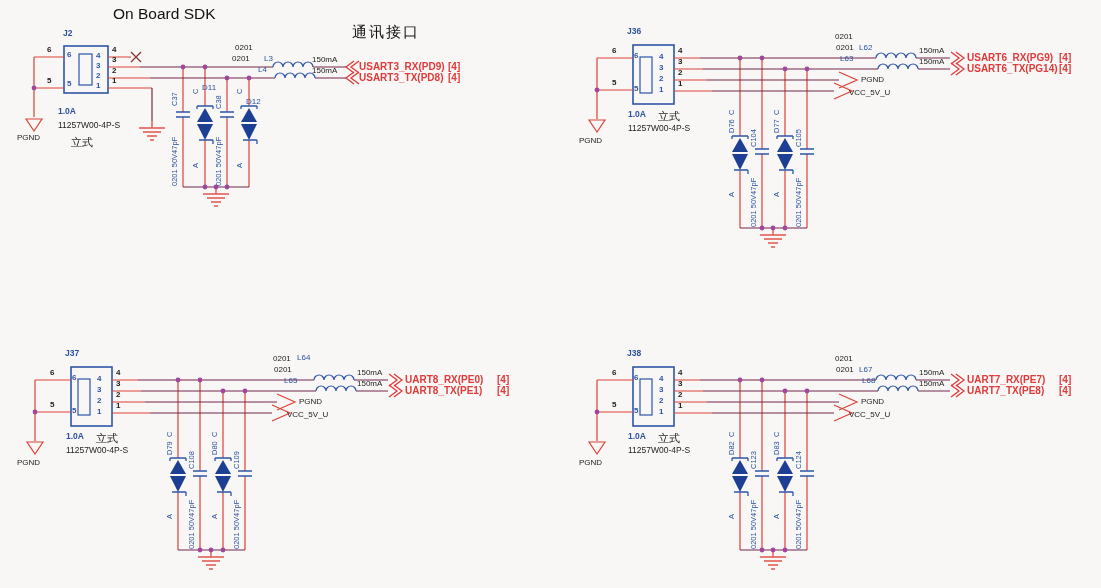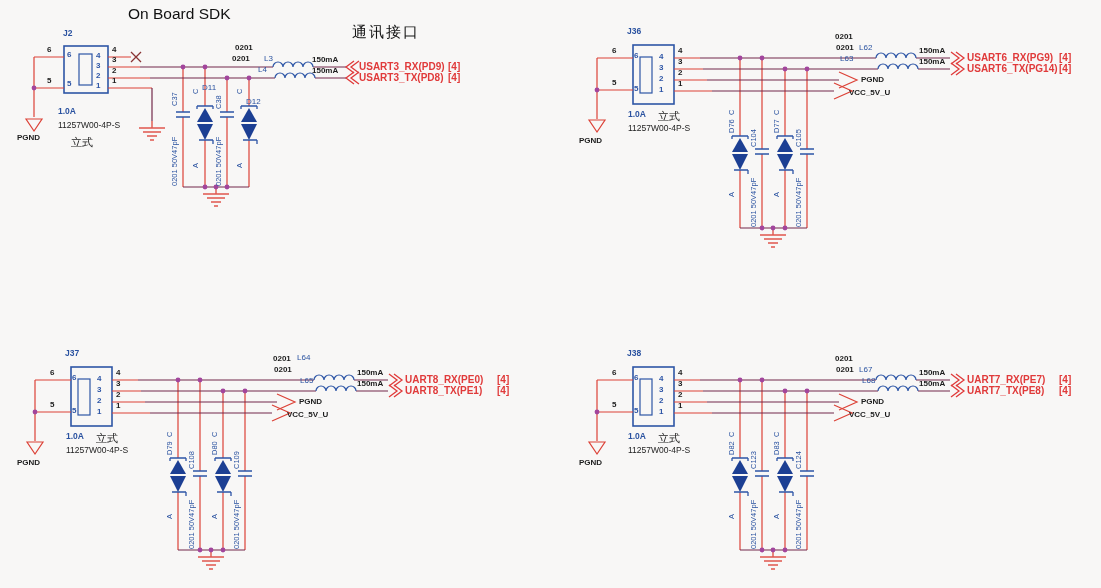--- a/index.html
+++ b/index.html
@@ -1,20 +1,20 @@
 <!DOCTYPE html>
 <html><head>
 <meta charset="utf-8">
 <style>
   html,body{margin:0;padding:0;}
   body{background:#f8f7f6;font-family:"Liberation Sans",sans-serif;}
   .canvas{position:relative;width:1101px;height:588px;background:#f8f7f6;overflow:hidden;}
   .canvas svg{position:absolute;left:0;top:0;}
   span{position:absolute;white-space:nowrap;line-height:1;}
-  .t  {font-size:8px;color:#1c1c1c;font-weight:bold;}
+  .t  {font-size:8px;color:#1c1c1c;}
   .t9 {font-size:8.5px;color:#1c1c1c;}
   .tb {font-size:8px;color:#2a52a0;}
   .tb9{font-size:8.5px;color:#2a52a0;font-weight:600;}
   .tn {font-size:8px;color:#1c1c1c;font-weight:700;}
   .tnb{font-size:8px;color:#2d55a6;font-weight:700;}
   .tr {font-size:10px;color:#e03a3a;font-weight:600;}
   .tv {font-size:7.5px;color:#2a52a0;transform:rotate(-90deg);transform-origin:0 0;}
   .big{font-size:15.5px;color:#111;}
   .sub{font-size:15px;color:#111;font-weight:500;letter-spacing:2px;}
   .mt {font-size:11px;color:#1c1c1c;font-weight:400;}
@@ -113,21 +113,21 @@
         <use href="#jdot" x="205" y="187"></use>
         <use href="#jdot" x="216" y="187"></use>
         <use href="#jdot" x="227" y="187"></use>
   </g>
 
   <use href="#blkB"></use>
   <use href="#blkB" transform="translate(-562,322)"></use>
   <use href="#blkB" transform="translate(0,322)"></use>
 </svg>
 
-<span class="big" style="left:128px;top:6px">On Board SDK</span>
+<span class="big" style="left:113px;top:6px">On Board SDK</span>
 <span class="sub" style="left:352px;top:24px">通讯接口</span>
 
 <span class="tb9" style="left:63px;top:29px">J2</span>
 <span class="tn" style="left:47px;top:46px">6</span>
 <span class="tn" style="left:47px;top:77px">5</span>
 <span class="tn" style="left:112px;top:46px">4</span>
 <span class="tn" style="left:112px;top:56px">3</span>
 <span class="tn" style="left:112px;top:67px">2</span>
 <span class="tn" style="left:112px;top:77px">1</span>
 <span class="tnb" style="left:67px;top:51px">6</span>
@@ -214,21 +214,21 @@
 <span class="tnb" style="left:97px;top:386px">3</span>
 <span class="tnb" style="left:97px;top:397px">2</span>
 <span class="tnb" style="left:97px;top:408px">1</span>
 <span class="tb9" style="left:66px;top:432px">1.0A</span>
 <span class="mt" style="left:96px;top:433px">立式</span>
 <span class="t9" style="left:66px;top:446px">11257W00-4P-S</span>
 <span class="t" style="left:17px;top:459px">PGND</span>
 <span class="t" style="left:273px;top:355px">0201</span>
 <span class="t" style="left:274px;top:366px">0201</span>
 <span class="tb" style="left:297px;top:354px">L64</span>
-<span class="tb" style="left:300px;top:377px">L65</span>
+<span class="tb" style="left:284px;top:377px">L65</span>
 <span class="t" style="left:357px;top:369px">150mA</span>
 <span class="t" style="left:357px;top:380px">150mA</span>
 <span class="t" style="left:299px;top:398px">PGND</span>
 <span class="t" style="left:287px;top:411px">VCC_5V_U</span>
 <span class="tr" style="left:405px;top:375px">UART8_RX(PE0)</span>
 <span class="tr" style="left:497px;top:375px">[4]</span>
 <span class="tr" style="left:405px;top:386px">UART8_TX(PE1)</span>
 <span class="tr" style="left:497px;top:386px">[4]</span>
 <span class="tv" style="left:166px;top:437px">C</span>
 <span class="tv" style="left:166px;top:455px">D79</span>

